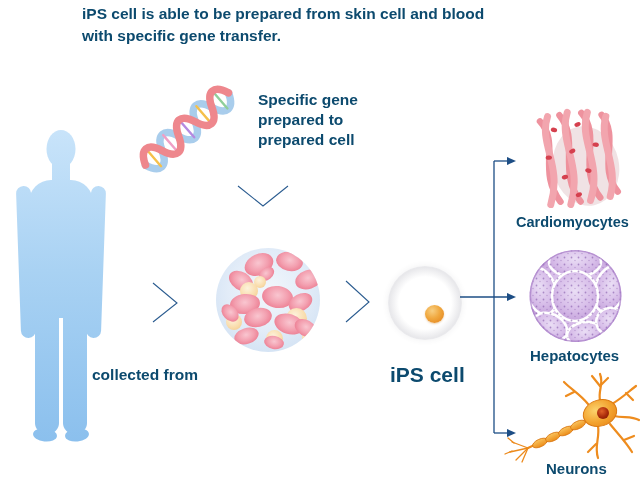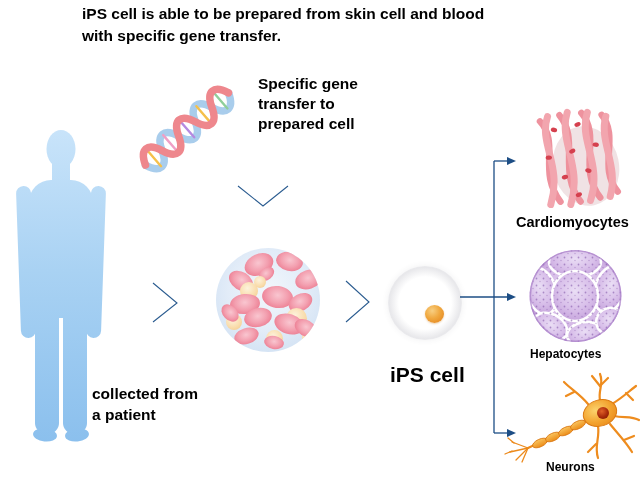--- a/index.html
+++ b/index.html
@@ -1,26 +1,26 @@
 <!DOCTYPE html>
 <html><head>
 <meta charset="utf-8">
 <style>
   html,body{margin:0;padding:0;background:#fff;}
   .stage{position:relative;width:640px;height:480px;background:#ffffff;overflow:hidden;
          font-family:"Liberation Sans", sans-serif;}
-  .lbl{position:absolute;font-weight:700;color:#000000;white-space:nowrap;}
+  .lbl{position:absolute;font-weight:700;color:#0c4a6e;white-space:nowrap;}
   .title{left:82px;top:3px;font-size:15.5px;line-height:22px;}
-  .gene-label{left:258px;top:74px;font-size:15.5px;line-height:20px;}
-  .collected-label{left:92px;top:383px;font-size:15.5px;line-height:21px;}
+  .gene-label{left:258px;top:90px;font-size:15.5px;line-height:20px;}
+  .collected-label{left:92px;top:364px;font-size:15.5px;line-height:21px;text-align:center;}
   .source-label{left:230px;top:365px;font-size:16px;line-height:21px;}
   .ips-label{left:390px;top:363px;font-size:21px;}
   .cardio-label{left:516px;top:214px;font-size:14.5px;}
-  .hepato-label{left:530px;top:347px;font-size:12px;}
-  .neuron-label{left:546px;top:460px;font-size:12px;}
+  .hepato-label{left:530px;top:347px;font-size:15px;}
+  .neuron-label{left:546px;top:460px;font-size:15px;}
   .abs{position:absolute;}
   
   .cluster{position:absolute;left:216px;top:248px;width:104px;height:104px;border-radius:50%;
     background:radial-gradient(circle at 50% 42%, #f2f7fc 0%, #e2ecf8 50%, #c9dcf1 100%);
     overflow:hidden;}
   .rbc{position:absolute;border-radius:50%;
     background:radial-gradient(ellipse at 50% 42%, #f9c6d0 0%, #f3a0b0 45%, #ec7b90 80%, #e96f86 100%);}
   .ycell{position:absolute;border-radius:50%;
     background:radial-gradient(circle at 42% 35%, #fdf2dc 0%, #f9ddad 55%, #f2c684 100%);}
   
@@ -72,21 +72,21 @@
         <line x1="0" y1="-11" x2="0" y2="11" stroke="#b58ae0"></line>
         <line x1="22" y1="-11" x2="22" y2="11" stroke="#f5c04a"></line>
         <line x1="44" y1="-11" x2="44" y2="11" stroke="#8fcf9a"></line>
       </g>
       <path d="M-55,0 C-49,-16 -39,-16 -33,0 C-27,16 -17,16 -11,0 C-5,-16 5,-16 11,0 C17,16 27,16 33,0 C39,-16 49,-16 55,0" stroke="#ee878d" stroke-width="7.5"></path>
     </g>
   </svg>
 
   <div class="lbl gene-label">
     <div>Specific gene</div>
-    <div>transfer to</div>
+    <div>prepared to</div>
     <div>prepared cell</div>
   </div>
 
   <svg class="abs" style="left:236px;top:184px;" width="54" height="26" viewBox="0 0 54 26">
     <polyline points="2,2 27,22 52,2" fill="none" stroke="#2b5c90" stroke-width="1.1"></polyline>
   </svg>
 
   <svg class="abs" style="left:151px;top:281px;" width="30" height="44" viewBox="0 0 30 44">
     <polyline points="2,2 26,22 2,41" fill="none" stroke="#2b5c90" stroke-width="1.1"></polyline>
   </svg>
@@ -109,21 +109,20 @@
     <div class="rbc" style="left:4px;top:58px;width:20px;height:14px;transform:rotate(45deg);"></div>
     <div class="ycell" style="left:86px;top:82px;width:15px;height:15px;"></div>
     <div class="ycell" style="left:50px;top:82px;width:17px;height:17px;"></div>
     <div class="rbc" style="left:78px;top:72px;width:23px;height:16px;transform:rotate(30deg);"></div>
     <div class="rbc" style="left:18px;top:80px;width:25px;height:16px;transform:rotate(-18deg);"></div>
     <div class="rbc" style="left:48px;top:88px;width:20px;height:13px;transform:rotate(10deg);"></div>
   </div>
 
   <div class="lbl collected-label">
     <div>collected from</div>
-    <div>a patient</div>
   </div>
 
   <div class="lbl source-label">
   </div>
 
   <svg class="abs" style="left:344px;top:279px;" width="28" height="46" viewBox="0 0 28 46">
     <polyline points="2,2 25,23 2,43" fill="none" stroke="#2b5c90" stroke-width="1.1"></polyline>
   </svg>
 
   <div class="ips">

